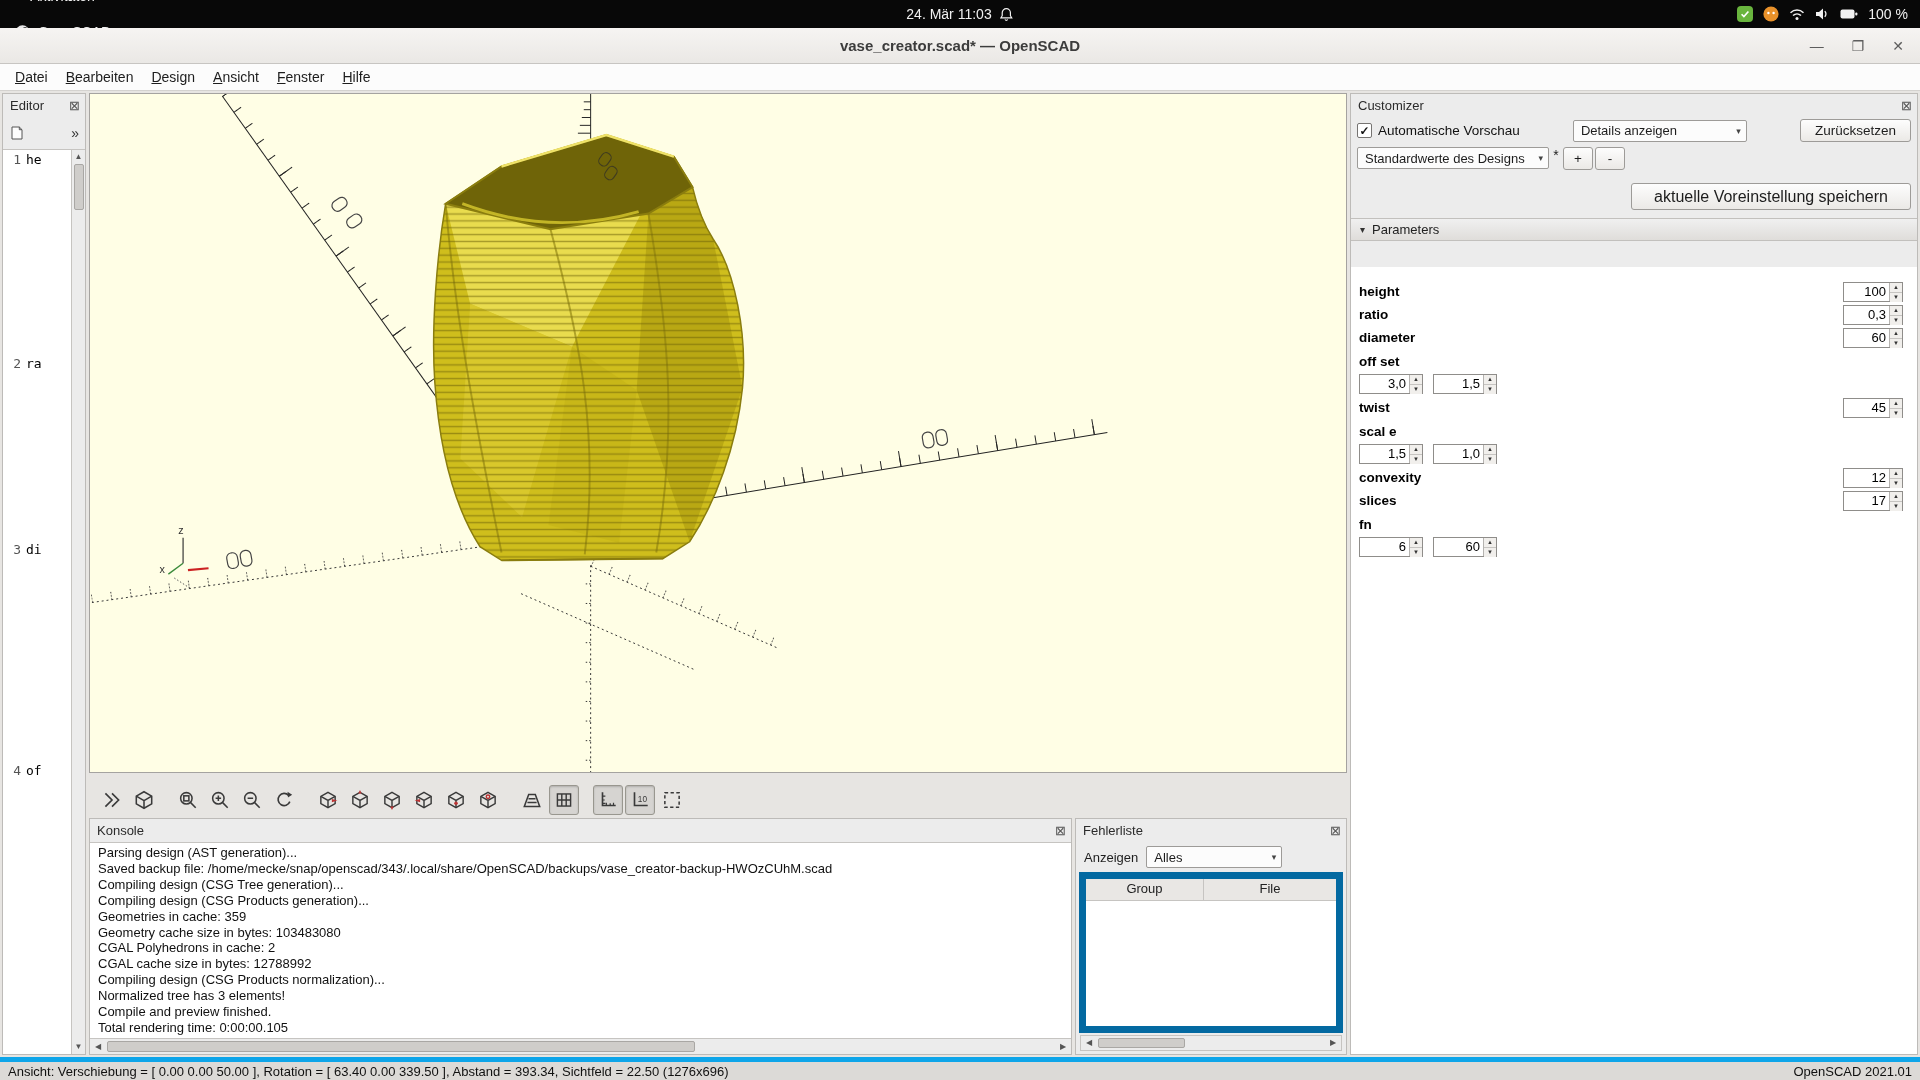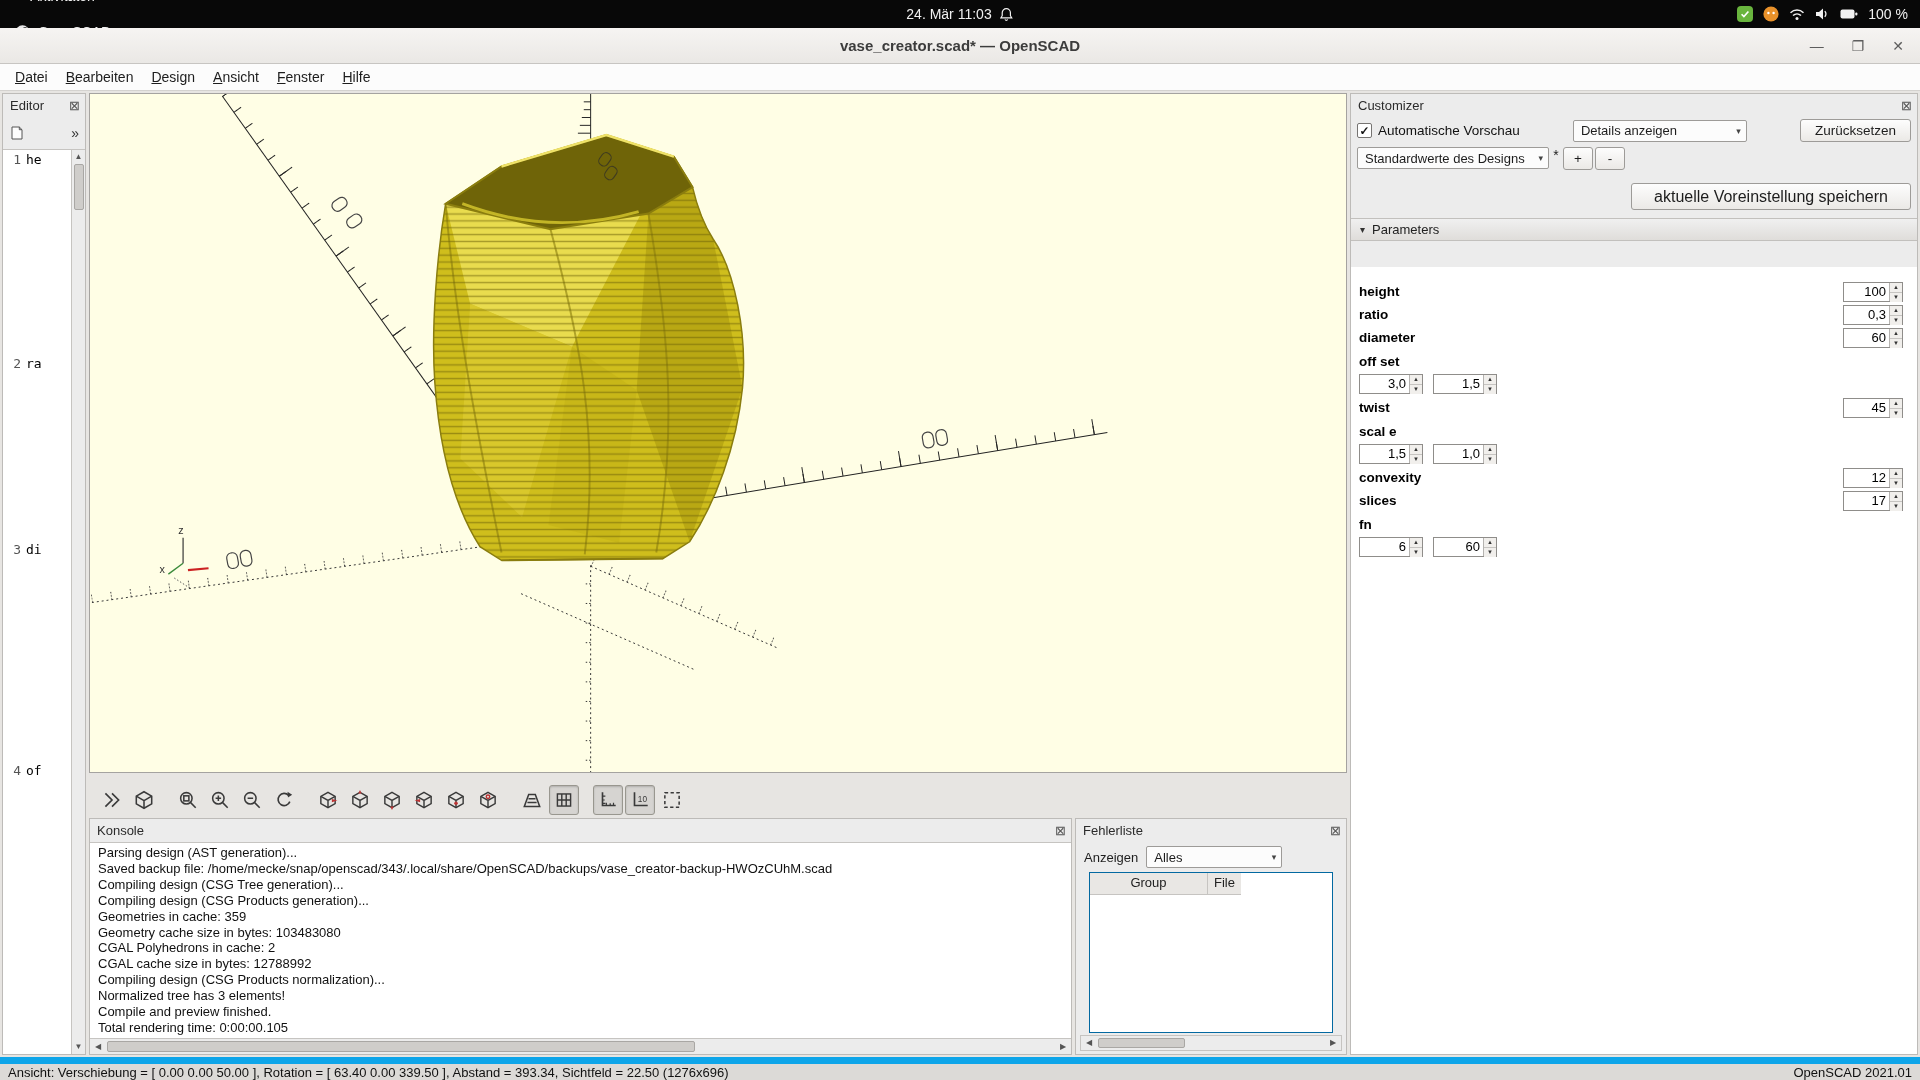--- a/index.html
+++ b/index.html
@@ -60,21 +60,21 @@
   .console-body { flex:1; background:#fff; border-top:1px solid #c6c4c1; font-size:13px; line-height:15.9px; padding:2px 0 0 8px; color:#111; overflow:hidden; white-space:nowrap; }
   .hscroll { height:16px; background:#ececec; border-top:1px solid #c6c4c1; display:flex; align-items:center; flex:none; }
   .hscroll .scroll-arr { width:16px; text-align:center; }
   .hscroll-track { flex:1; height:100%; position:relative; }
   .hscroll-thumb { position:absolute; top:2px; bottom:2px; left:1px; width:62%; background:#cfcdca; border:1px solid #a9a7a4; border-radius:2px; }
 
   .errors-panel { width:272px; display:flex; flex-direction:column; border:1px solid #bdbbb8; background:#ececec; flex:none; }
   .err-filter { height:30px; display:flex; align-items:center; gap:8px; padding:0 8px; font-size:13px; color:#1d1d1d; flex:none; }
   .combo { background:#fcfcfc; border:1px solid #9d9b98; border-radius:2px; height:22px; display:flex; align-items:center; justify-content:space-between; padding:0 5px 0 7px; font-size:13px; gap:10px; color:#1d1d1d; }
   .combo-arrow { font-size:9px; color:#444; }
-  .err-table { flex:1; display:flex; flex-direction:row; background:#fff; border:1px solid #0369a1; margin:0 13px; min-height:0; }
+  .err-table { flex:1; display:flex; flex-direction:column; background:#fff; border:7px solid #0369a1; margin:0 3px; min-height:0; }
   .err-thead { display:flex; height:22px; background:#e9e7e4; border-bottom:1px solid #c6c4c1; font-size:13px; color:#222; flex:none; }
   .err-th { padding:2px 6px; border-right:1px solid #c6c4c1; text-align:center; }
   .err-th.group { width:118px; }
   .err-th.file { flex:1; border-right:none; }
   .err-body { flex:1; background:#fff; }
   .errors-panel .hscroll { margin:2px 4px 3px; border:1px solid #c6c4c1; }
   .errors-panel .hscroll-thumb { width:38%; }
 
   
   .customizer { width:568px; display:flex; flex-direction:column; border:1px solid #bdbbb8; background:#ececec; flex:none; }
@@ -97,21 +97,21 @@
   .prow-dual-label { height:21px; padding:3px 8px 0; }
   .prow-dual { display:flex; gap:10px; height:26px; padding:1px 8px 0; align-items:center; }
   .spin { display:flex; width:60px; height:20px; background:#fff; border:1px solid #8f8d8a; flex:none; }
   .prow-dual .spin { width:64px; }
   .spin-val { flex:1; text-align:right; font-size:13px; padding:1px 3px 0 0; color:#000; }
   .spin-btns { width:13px; border-left:1px solid #b5b3b0; display:flex; flex-direction:column; }
   .spin-up,.spin-down { flex:1; font-size:6px; line-height:9px; text-align:center; color:#333; background:#f1efec; }
   .spin-up { border-bottom:1px solid #c6c4c1; }
 
   
-  .statusbar { height:23px; background:#dcdad7; border-top:7px solid #0ea5e9; display:flex; align-items:center; justify-content:space-between; padding:0 8px; font-size:13px; color:#111; flex:none; }
+  .statusbar { height:23px; background:#dcdad7; border-top:5px solid #0ea5e9; display:flex; align-items:center; justify-content:space-between; padding:0 8px; font-size:13px; color:#111; flex:none; }
 </style>
 </head>
 <body>
 
 <div class="screen">
 
   <div class="topbar">
     <div class="topbar-left">
       <span>Aktivitäten</span>
       <span class="app-button">

